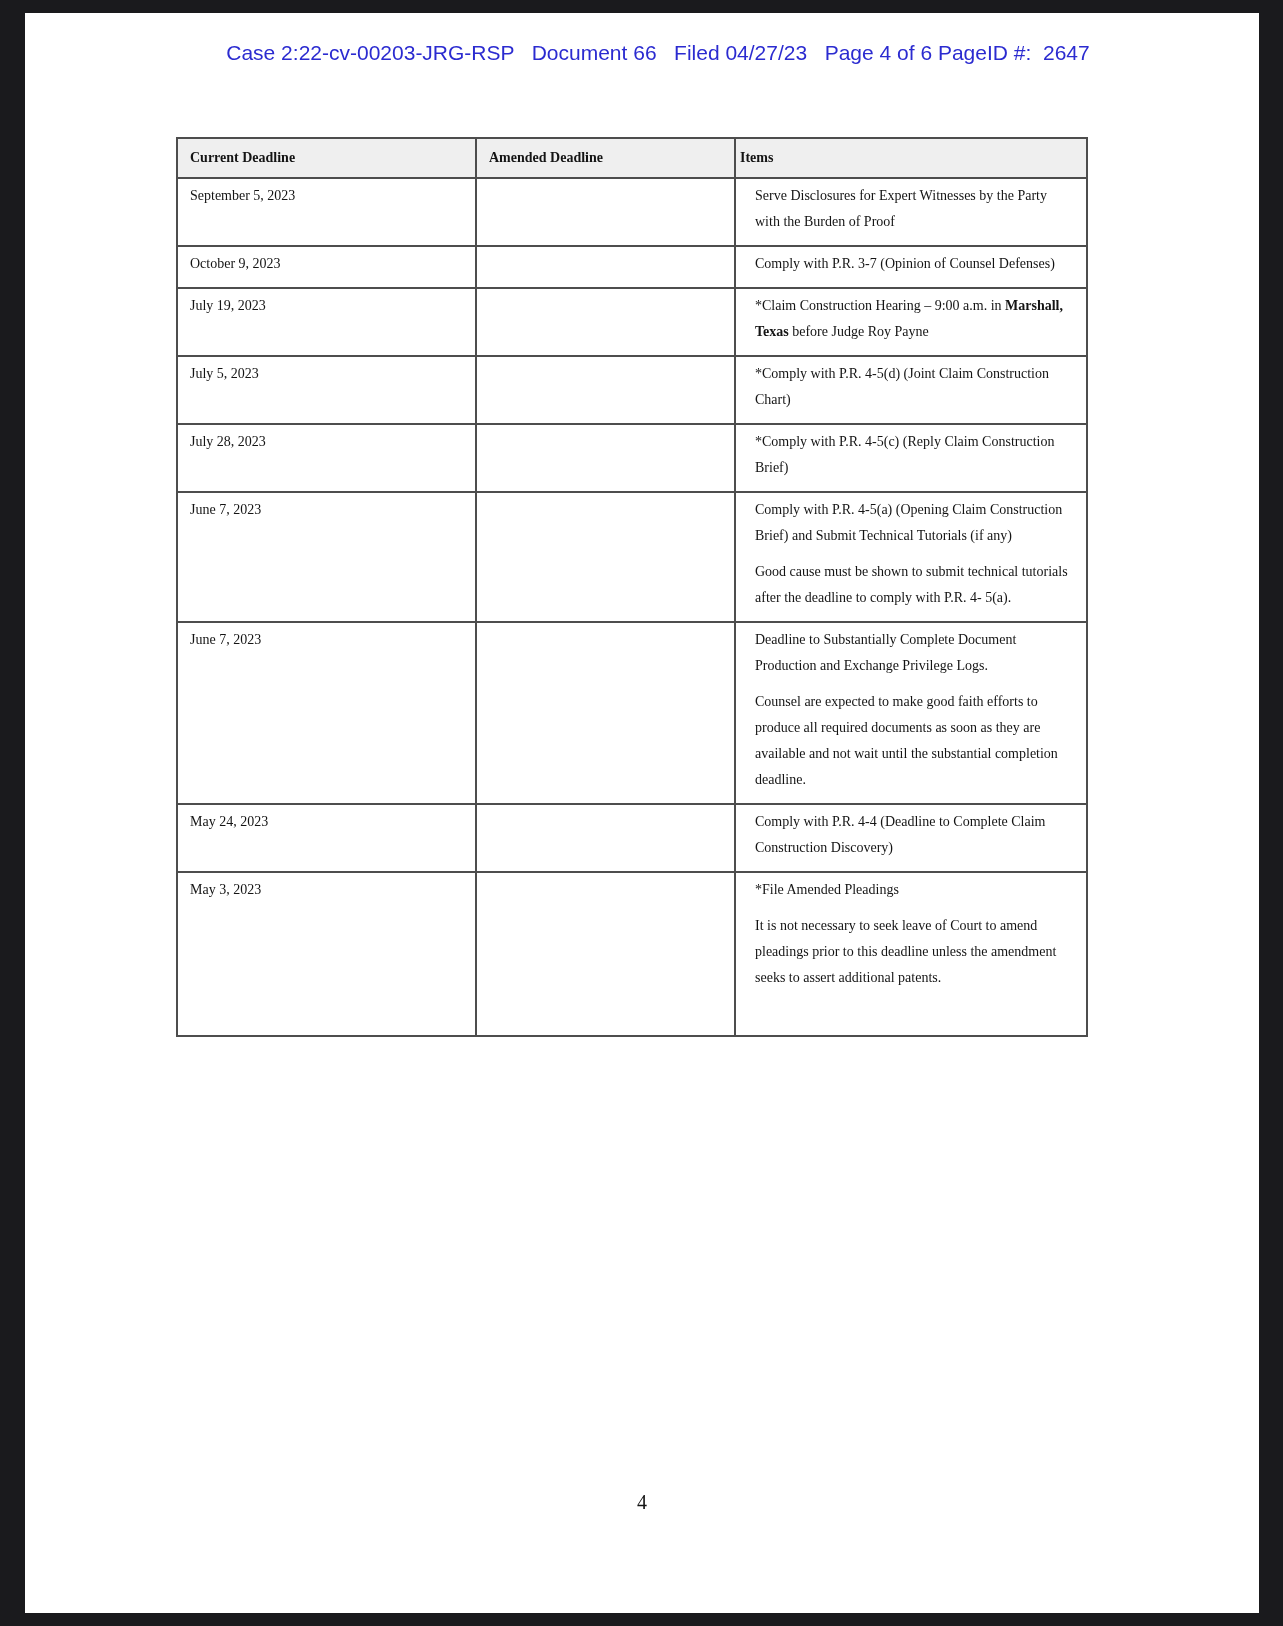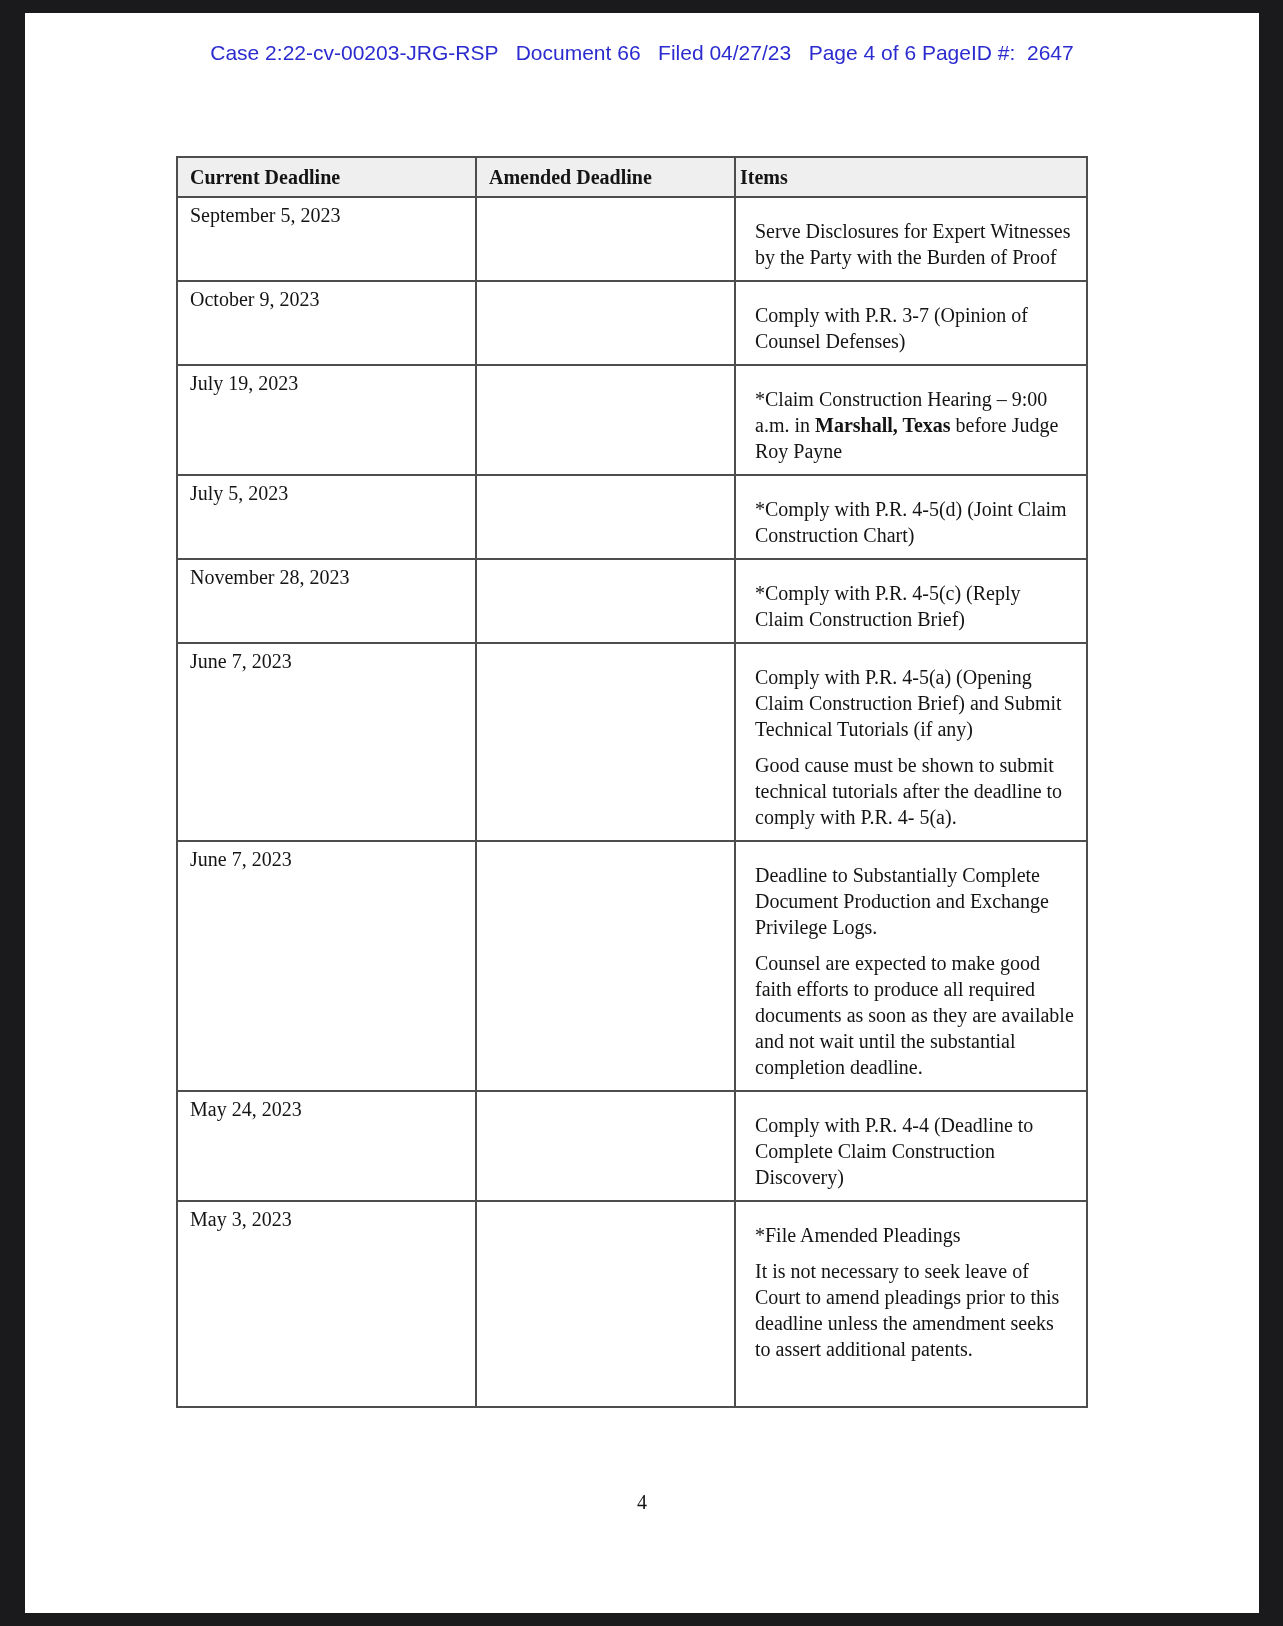--- a/index.html
+++ b/index.html
@@ -19,52 +19,52 @@
     font-family:"Liberation Serif", serif;
   }
   .page{
     position:absolute;
     left:25px; top:13px;
     width:1234px; height:1600px;
     background:var(--page-bg);
   }
   .stamp{
     position:absolute;
-    top:28px; left:0;
+    top:28px; left:16px;
     width:100%;
     text-align:center;
     font-family:"Liberation Sans", sans-serif;
     font-size:21px;
     color:var(--stamp-blue);
     white-space:pre;
   }
   table.doc-table{
     position:absolute;
-    left:151px; top:143px;
+    left:151px; top:124px;
     width:910px;
     border-collapse:collapse;
     table-layout:fixed;
     font-family:"Liberation Serif", serif;
-    font-size:20px;
+    font-size:14px;
     line-height:26px;
     color:var(--text-black);
   }
   .doc-table th, .doc-table td{
     border:2px solid var(--table-border);
     vertical-align:top;
     text-align:left;
   }
   .doc-table th{
     background:var(--header-bg);
     font-weight:bold;
     padding:6px 10px 6px 12px;
   }
   .doc-table th.items-h{ padding-left:4px; }
   .doc-table td{ padding:4px 10px 8px 12px; }
-  .doc-table td.items-cell{ padding:20px 12px 10px 19px;margin-top:44px; }
+  .doc-table td.items-cell{ padding:4px 12px 10px 19px;margin-top:44px; }
   .doc-table tr:last-child td{ padding-bottom:44px; }
   .para + .para{ margin-top:10px; }
   .run-bold{ font-weight:bold; }
   .footer-page{
     position:absolute;
     top:1478px; left:0;
     width:100%;
     text-align:center;
     font-family:"Liberation Serif", serif;
     font-size:20px;
@@ -114,21 +114,21 @@
           </td>
         </tr>
         <tr>
           <td>July 5, 2023</td>
           <td></td>
           <td class="items-cell">
             <div class="para"><span>*Comply with P.R. 4-5(d) (Joint Claim Construction Chart)</span></div>
           </td>
         </tr>
         <tr>
-          <td>November 28, 2023</td>
+          <td>July 28, 2023</td>
           <td></td>
           <td class="items-cell">
             <div class="para"><span>*Comply with P.R. 4-5(c) (Reply Claim Construction Brief)</span></div>
           </td>
         </tr>
         <tr>
           <td>June 7, 2023</td>
           <td></td>
           <td class="items-cell">
             <div class="para"><span>Comply with P.R. 4-5(a) (Opening Claim Construction Brief) and Submit Technical Tutorials (if any)</span></div>

